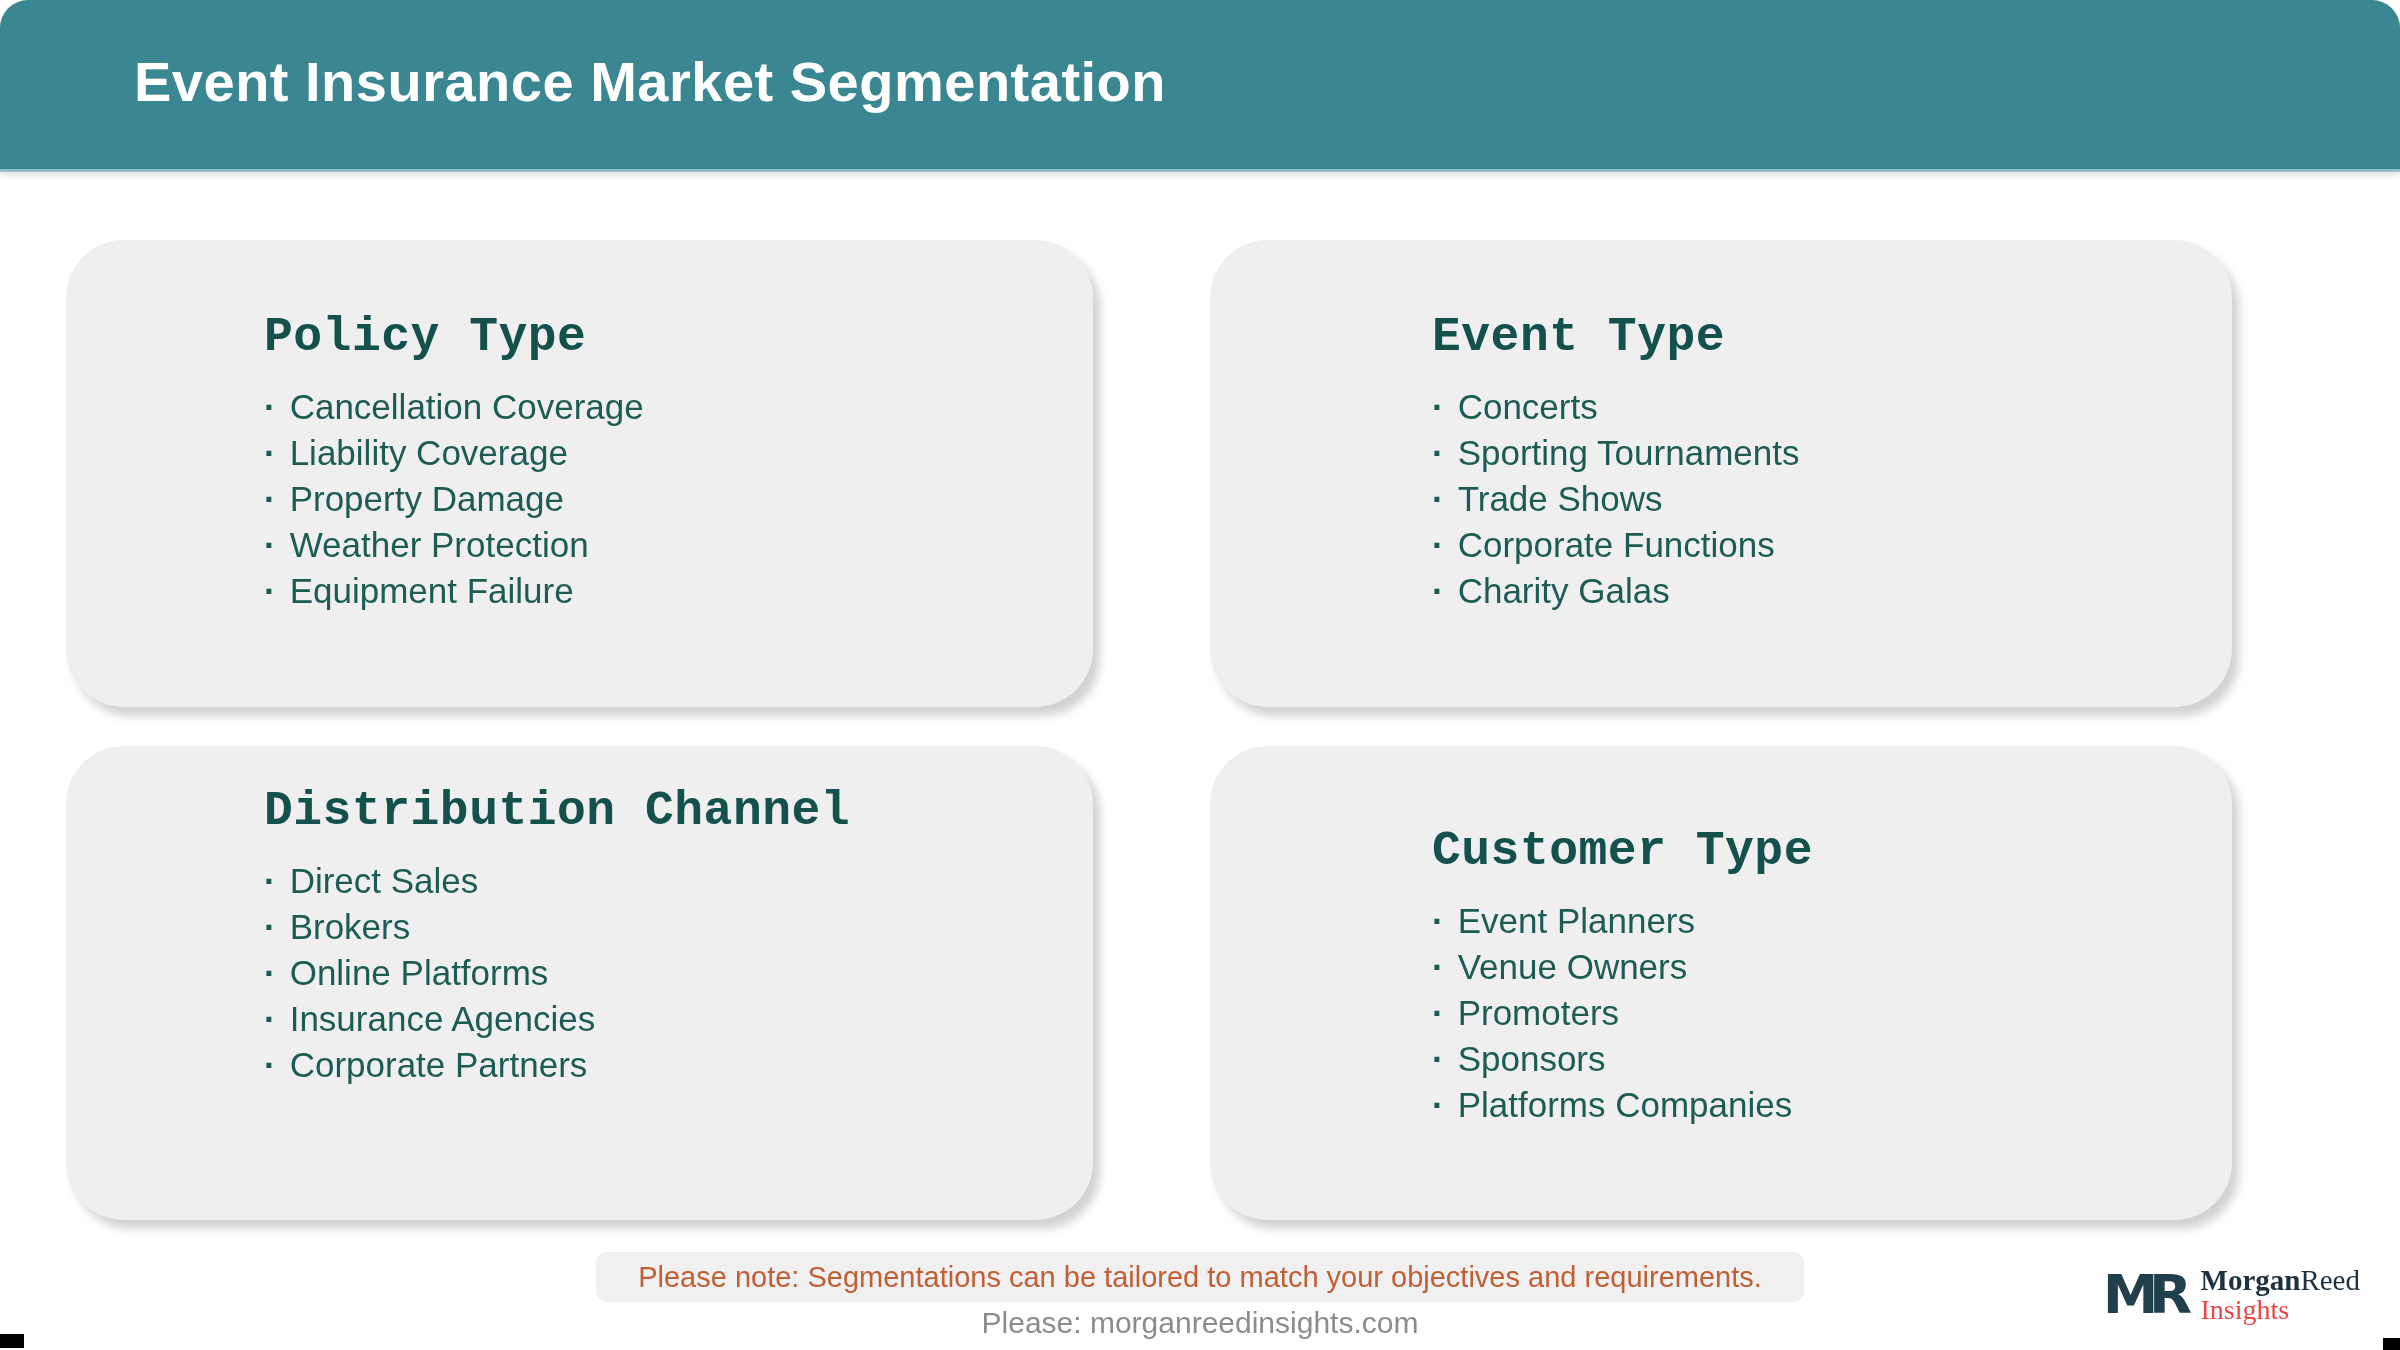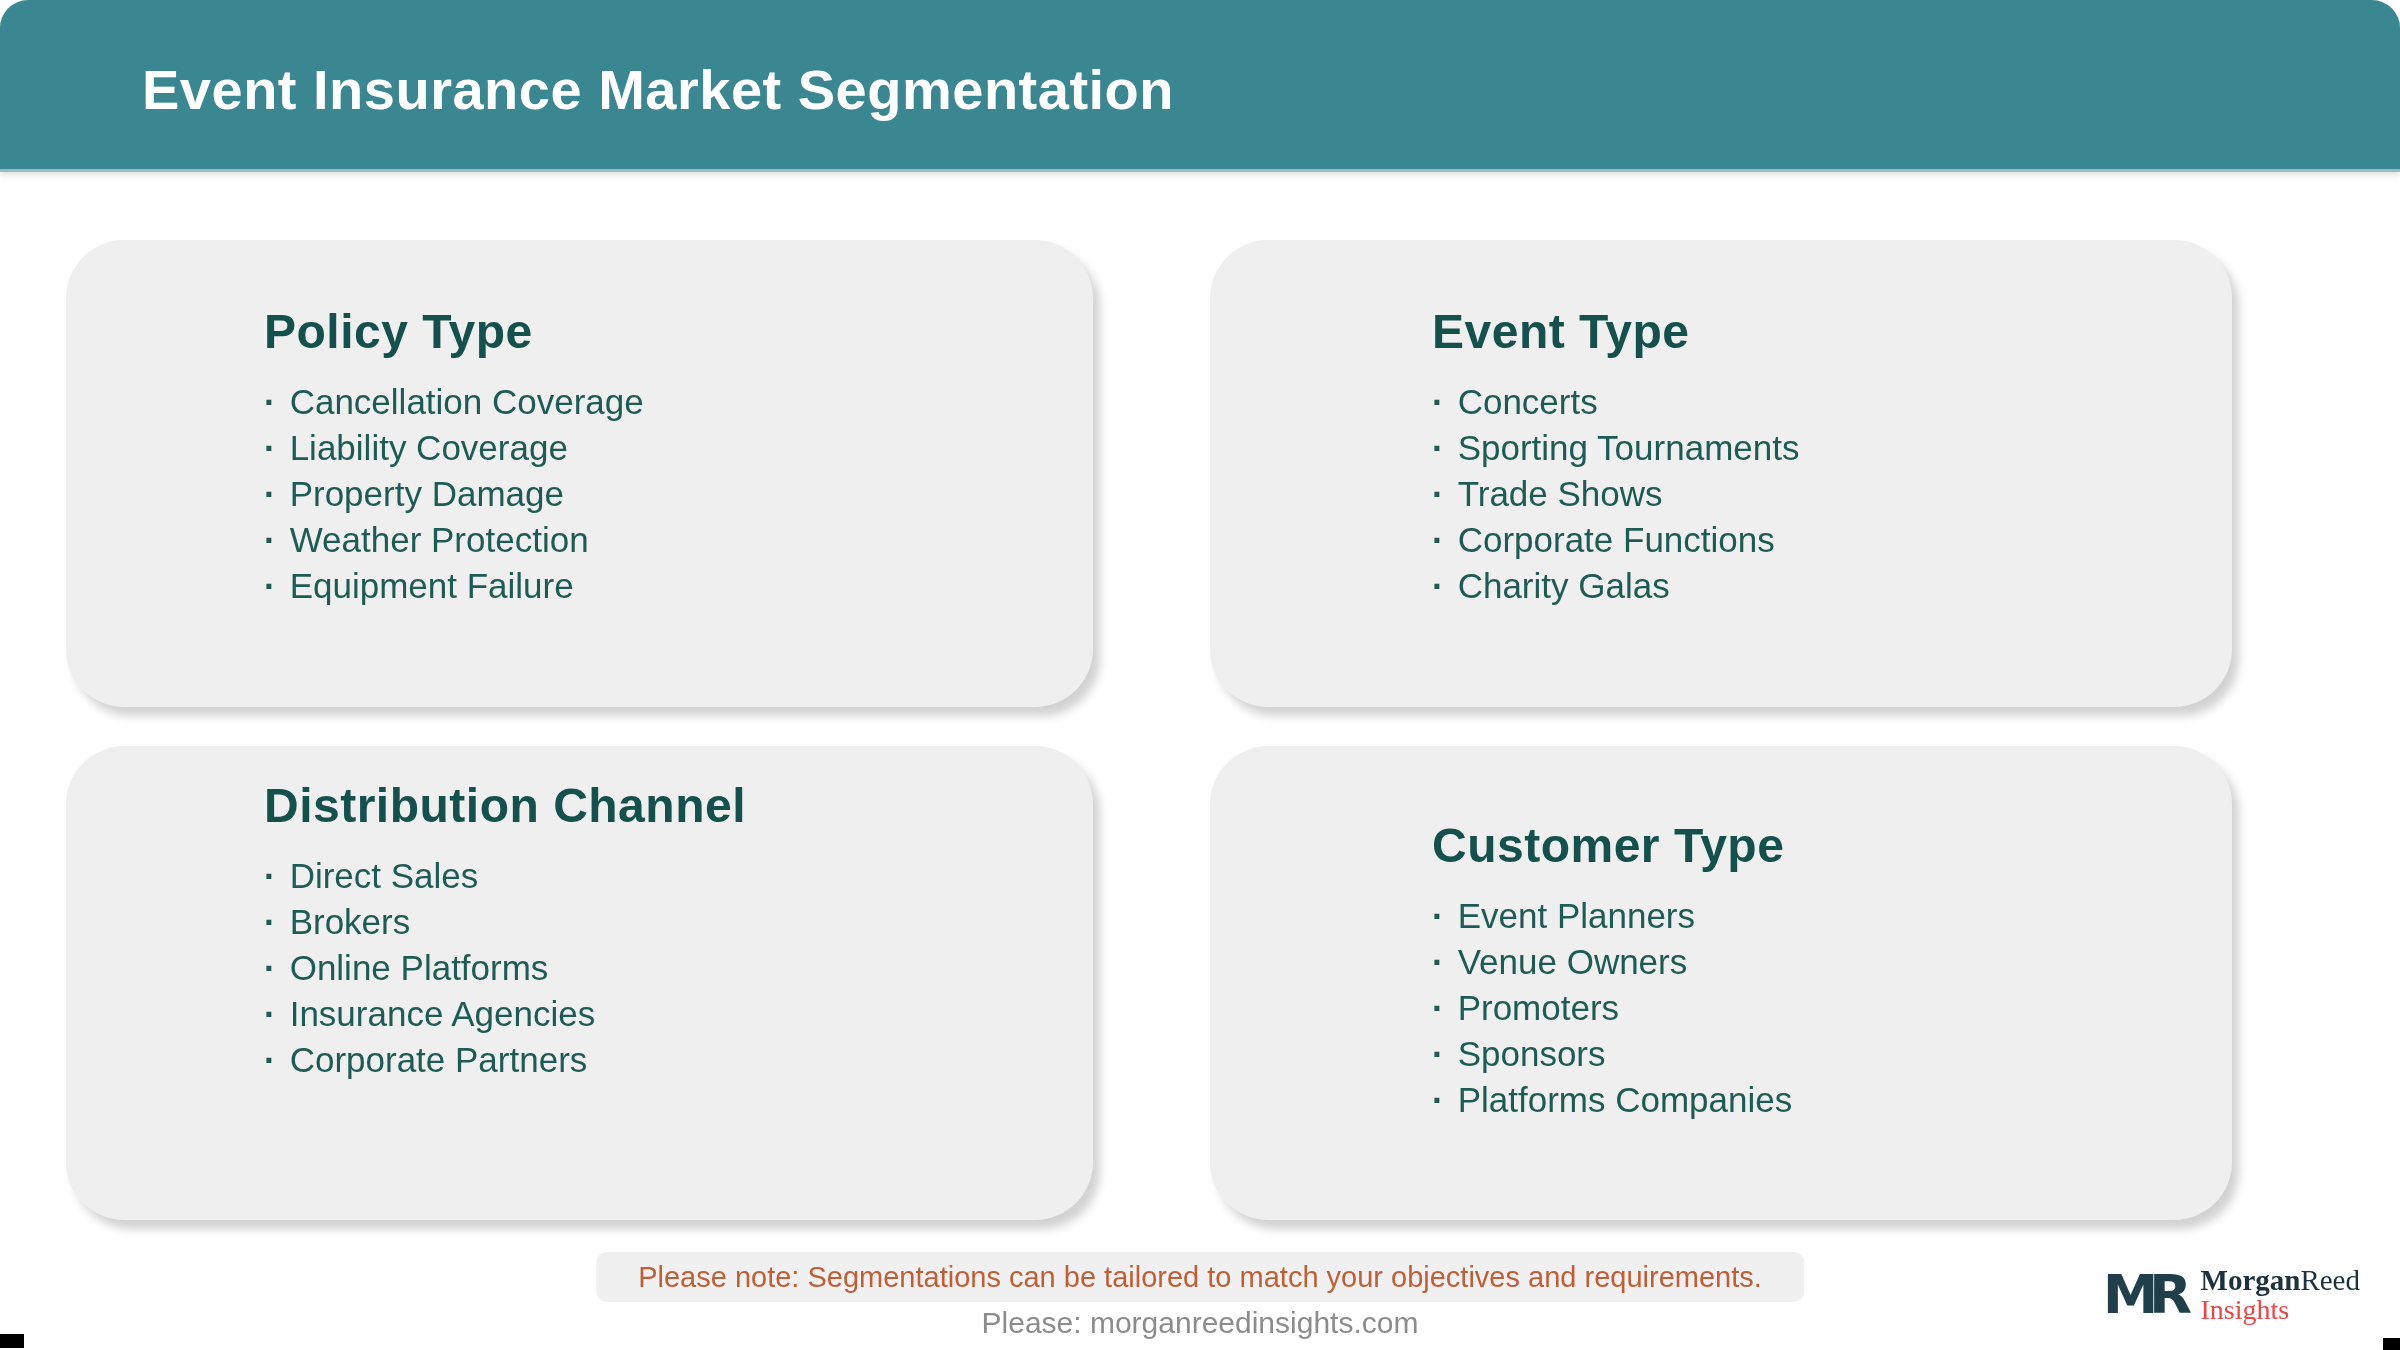--- a/index.html
+++ b/index.html
@@ -26,21 +26,21 @@
     border-radius: 28px 28px 0 0;
     border-bottom: 3px solid #8ec0c6;
     box-shadow: 0 3px 6px rgba(0,0,0,0.12);
     box-sizing: border-box;
   }
   .header h1 {
     position: absolute;
     left: 134px;
     top: 48%;
     transform: translateY(-50%);
-    margin: 8px;
+    margin: 0;
     color: #ffffff;
     font-size: 56px;
     font-weight: bold;
     letter-spacing: 0.5px;
     white-space: nowrap;
   }
 
   
   .card {
     position: absolute;
@@ -48,25 +48,26 @@
     border-radius: 58px;
     box-shadow: 7px 9px 10px rgba(0,0,0,0.18);
     box-sizing: border-box;
   }
   .card-1 { left: 66px;   top: 240px; width: 1027px; height: 467px; padding: 60px 40px 0 198px; }
   .card-2 { left: 1210px; top: 240px; width: 1022px; height: 467px; padding: 60px 40px 0 222px; }
   .card-3 { left: 66px;   top: 746px; width: 1027px; height: 474px; padding: 28px 40px 0 198px; }
   .card-4 { left: 1210px; top: 746px; width: 1022px; height: 474px; padding: 68px 40px 3px 222px; }
 
   .card-title {
-    margin: 4px 0 20px 0;
+    margin: 10px 0 20px 0;
     font-size: 48px;
     font-weight: bold;
     color: #14504c;
     letter-spacing: 0.5px;
+    font-family: Liberation Mono, monospace;
   }
   .card-list {
     list-style: none;
     margin: 0;
     padding: 0;
   }
   .card-list li {
     display: flex;
     align-items: baseline;
     font-size: 35px;

